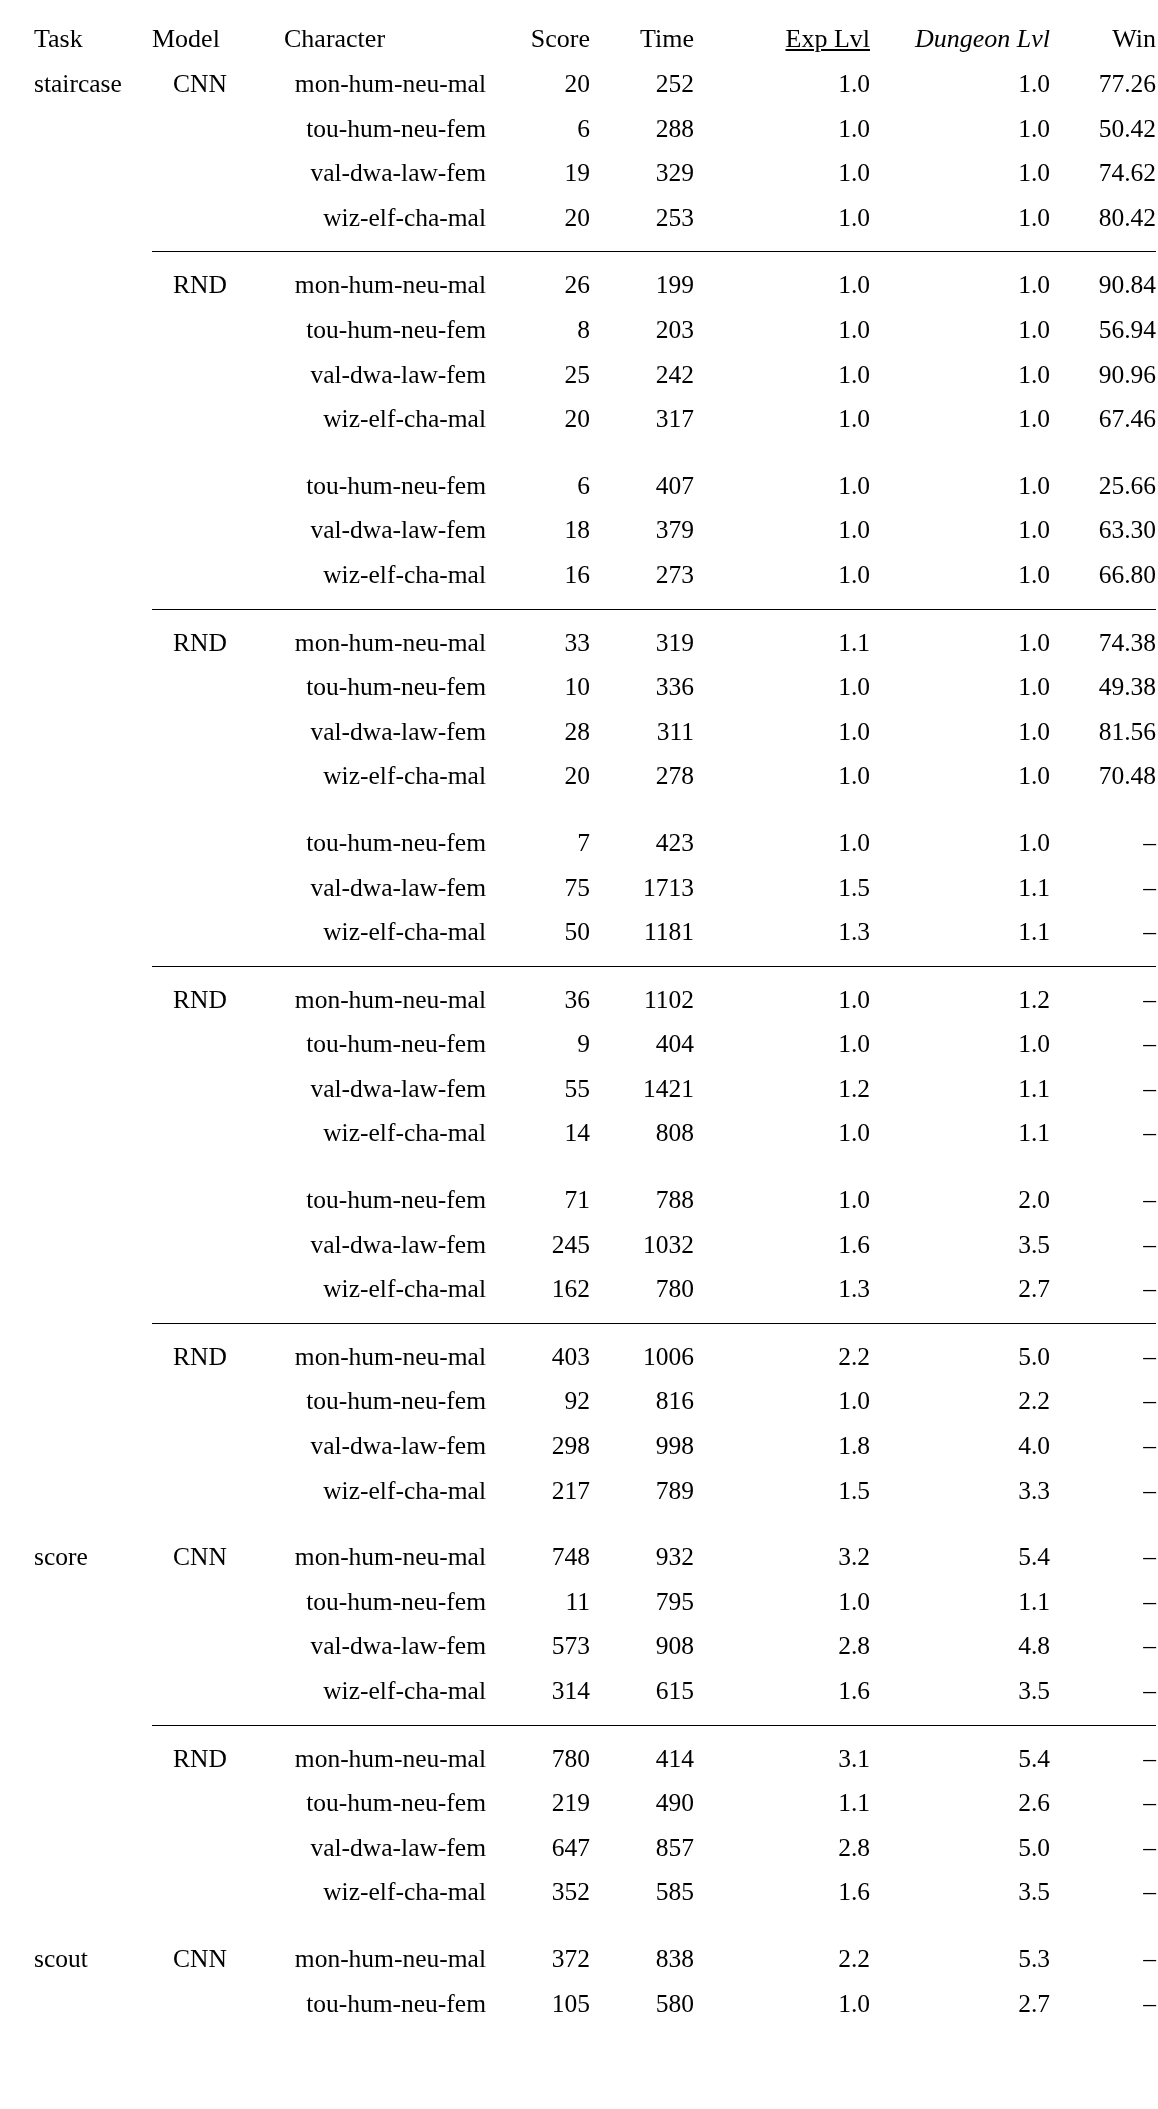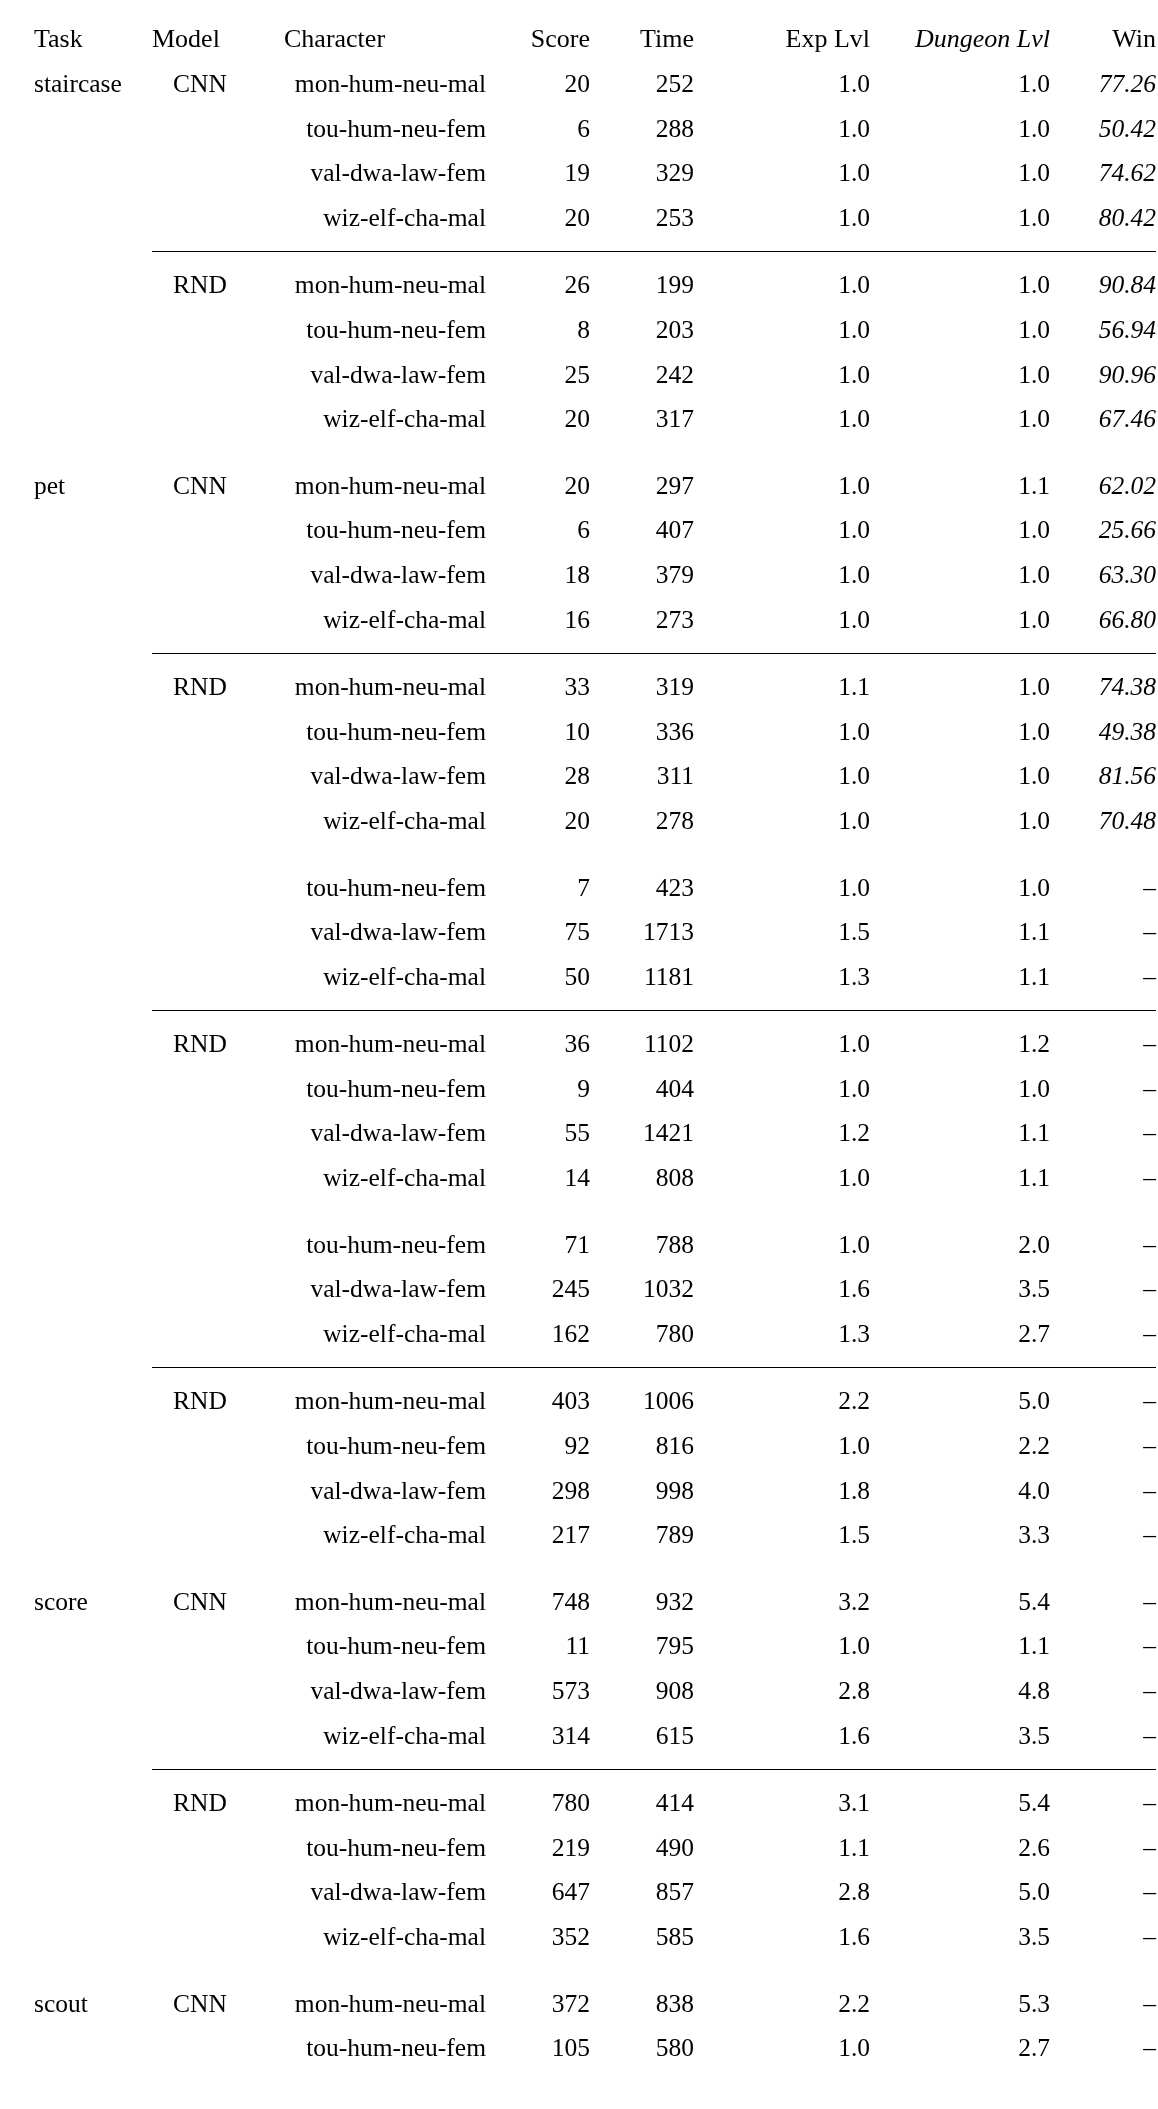--- a/index.html
+++ b/index.html
@@ -54,21 +54,21 @@
   
   tr.head-row th {
     height: 46px;
     line-height: 46px;
     font-size: 26px;
   }
   th.left  { text-align: left;  }
   th.right { text-align: right; padding-right: 0; }
   th.c-score-h   { padding-right: 6px; }
   th.c-time-h    { padding-right: 6px; }
-  th.c-exp-h     { padding-right: 6px; }
+  th.c-exp-h     { padding-right: 6px; text-decoration: underline; }
   th.c-dungeon-h { padding-right: 6px; font-style: italic; }
   th.c-win-h     { padding-right: 0px; }
 
   
   .rule-top td, .rule-bottom td {
     border-top: 2.4px solid #000;
     height: 0;
     font-size: 0;
     line-height: 0;
   }
@@ -103,21 +103,21 @@
     line-height: 44.6px;
   }
   td.task-cell  { text-align: left; }
   td.model-cell { text-align: center; padding-left: 26px; }
   td.char-cell  { text-align: right; padding-left: 36px; }
   td.num        { text-align: right; }
   td.c-score-d   { padding-right: 6px; }
   td.c-time-d    { padding-right: 6px; }
   td.c-exp-d     { padding-right: 6px; }
   td.c-dungeon-d { padding-right: 6px; }
-  td.c-win-d     { padding-right: 0px; font-style: italic; }
+  td.c-win-d     { padding-right: 0px; }
 </style>
 </head>
 <body>
 
 <div id="table-wrap">
   <table class="booktabs">
     <colgroup>
       <col class="c-task">
         <col class="c-model">
         <col class="c-char">
@@ -239,30 +239,20 @@
         <tr class="pad-sm">
           <td colspan="8"></td>
         </tr>
         <tr class="rule-section">
           <td colspan="8"></td>
         </tr>
         <tr class="pad-sm">
           <td colspan="8"></td>
         </tr>
         <tr class="data-row">
-          <td class="task-cell">pet</td>
-          <td class="model-cell">CNN</td>
-          <td class="char-cell">mon-hum-neu-mal</td>
-          <td class="num c-score-d">20</td>
-          <td class="num c-time-d">297</td>
-          <td class="num c-exp-d">1.0</td>
-          <td class="num c-dungeon-d">1.1</td>
-          <td class="num c-win-d">62.02</td>
-        </tr>
-        <tr class="data-row">
           <td class="task-cell"></td>
           <td class="model-cell"></td>
           <td class="char-cell">tou-hum-neu-fem</td>
           <td class="num c-score-d">6</td>
           <td class="num c-time-d">407</td>
           <td class="num c-exp-d">1.0</td>
           <td class="num c-dungeon-d">1.0</td>
           <td class="num c-win-d">25.66</td>
         </tr>
         <tr class="data-row">

